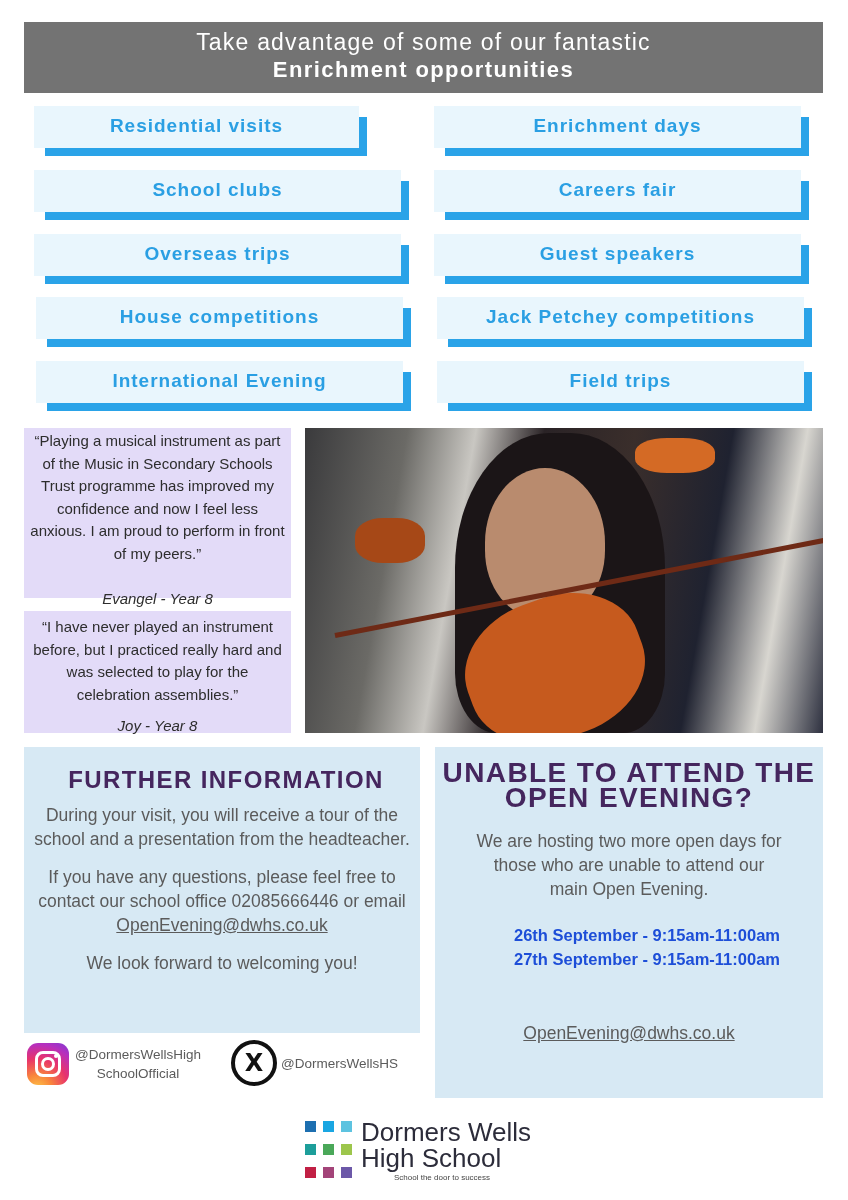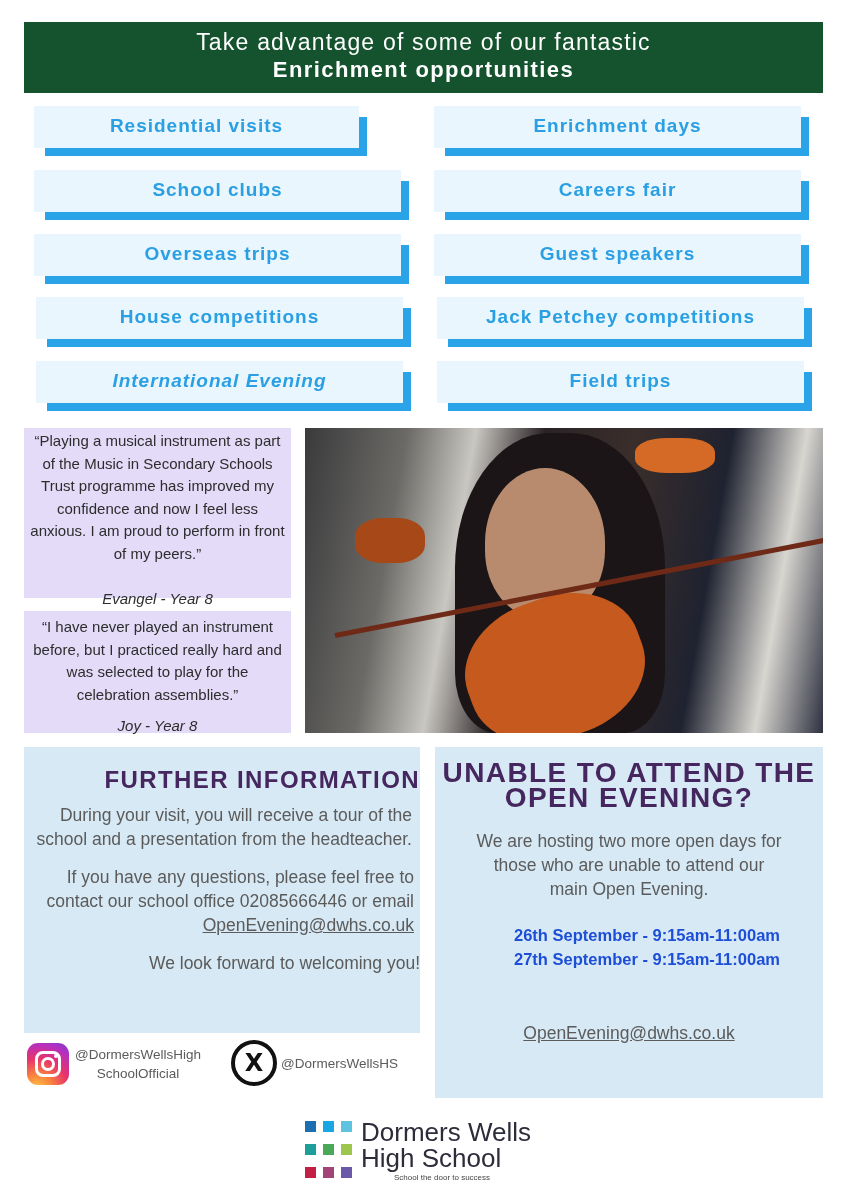--- a/index.html
+++ b/index.html
@@ -1,21 +1,21 @@
 <!DOCTYPE html>
 <html><head>
 <meta charset="utf-8">
 <style>
   * { box-sizing: border-box; margin: 0; padding: 0; }
   html, body { width: 848px; height: 1200px; background: #ffffff; overflow: hidden; }
   body { position: relative; font-family: "Liberation Sans", "DejaVu Sans", sans-serif; color: #5a5a5a; }
 
   .banner {
     position: absolute; left: 24px; top: 22px; width: 799px; height: 71px;
-    background: #14532d; color: #ffffff; text-align: center;
+    background: #737373; color: #ffffff; text-align: center;
   }
   .banner .l1 { font-size: 23px; letter-spacing: 1.2px; margin-top: 7px; line-height: 27px; }
   .banner .l2 { font-size: 22px; letter-spacing: 1.4px; font-weight: bold; line-height: 28px; }
 
   .pill { position: absolute; height: 50px; }
   .pill .shadow {
     position: absolute; left: 11px; top: 11px; right: 0; bottom: 0;
     background: #2aa3e8;
   }
   .pill .face {
@@ -85,21 +85,21 @@
     <div class="face">School clubs</div>
 </div>
 <div class="pill" style="left:34px;top:234px;width:375px;">
   <div class="shadow"></div>
     <div class="face">Overseas trips</div>
 </div>
 <div class="pill" style="left:36px;top:297px;width:375px;">
   <div class="shadow"></div>
     <div class="face">House competitions</div>
 </div>
-<div class="pill" style="left:36px;top:361px;width:375px;font-style:italic;">
+<div class="pill" style="left:36px;top:361px;width:375px;">
   <div class="shadow"></div>
     <div class="face">International Evening</div>
 </div>
 
 <div class="pill" style="left:434px;top:106px;width:375px;">
   <div class="shadow"></div>
     <div class="face">Enrichment days</div>
 </div>
 <div class="pill" style="left:434px;top:170px;width:375px;">
   <div class="shadow"></div>
@@ -129,21 +129,21 @@
 
 <div class="photo" title="Student playing violin">
   <div class="v3"></div>
   <div class="v2"></div>
   <div class="hair"></div>
   <div class="face-shape"></div>
   <div class="violin"></div>
   <div class="bow"></div>
 </div>
 
-<div class="info" style="left:24px;top:747px;width:396px;height:286px;text-align:right;">
+<div class="info" style="left:24px;top:747px;width:396px;height:286px;">
   <h2 style="font-size:24px;margin-top:18px;line-height:30px;padding-left:8px;">FURTHER INFORMATION</h2>
   <p style="margin-top:8px;padding:0 8px;">During your visit, you will receive a tour of the school and a presentation from the headteacher.</p>
   <p style="margin-top:14px;padding:0 6px;">
     <span>If you have any questions, please feel free to contact our school office 02085666446 or email</span><br>
     <span class="email">OpenEvening@dwhs.co.uk</span>
   </p>
   <p style="margin-top:14px;">We look forward to welcoming you!</p>
 </div>
 
 <div class="info" style="left:435px;top:747px;width:388px;height:351px;">

